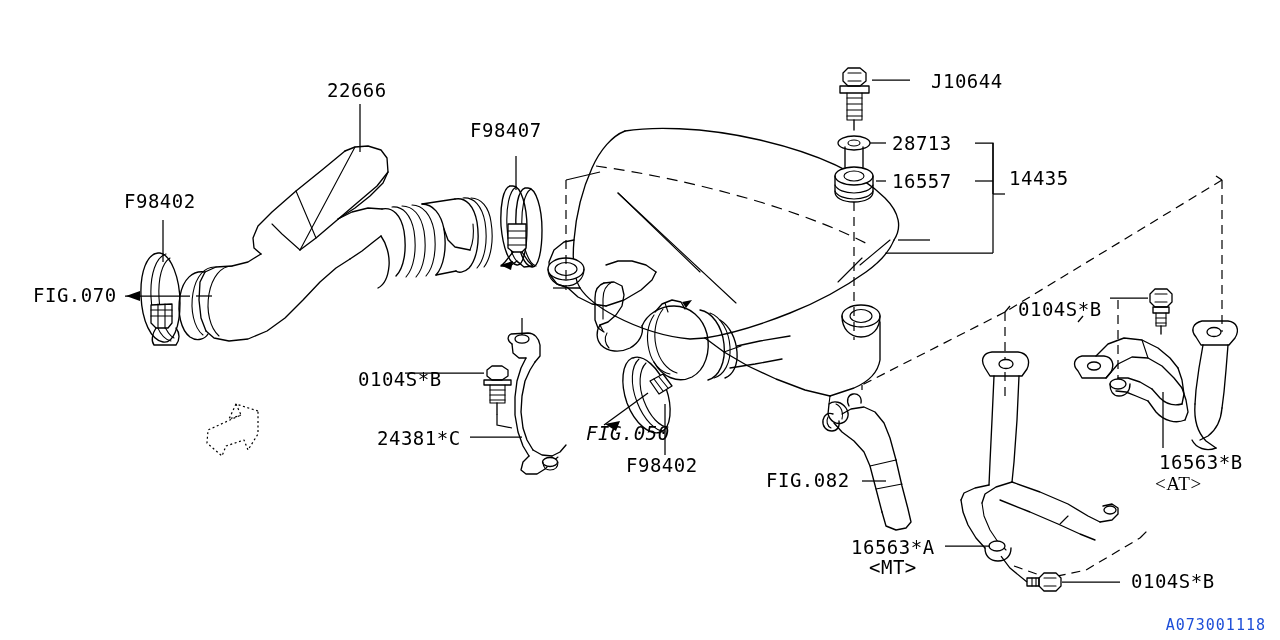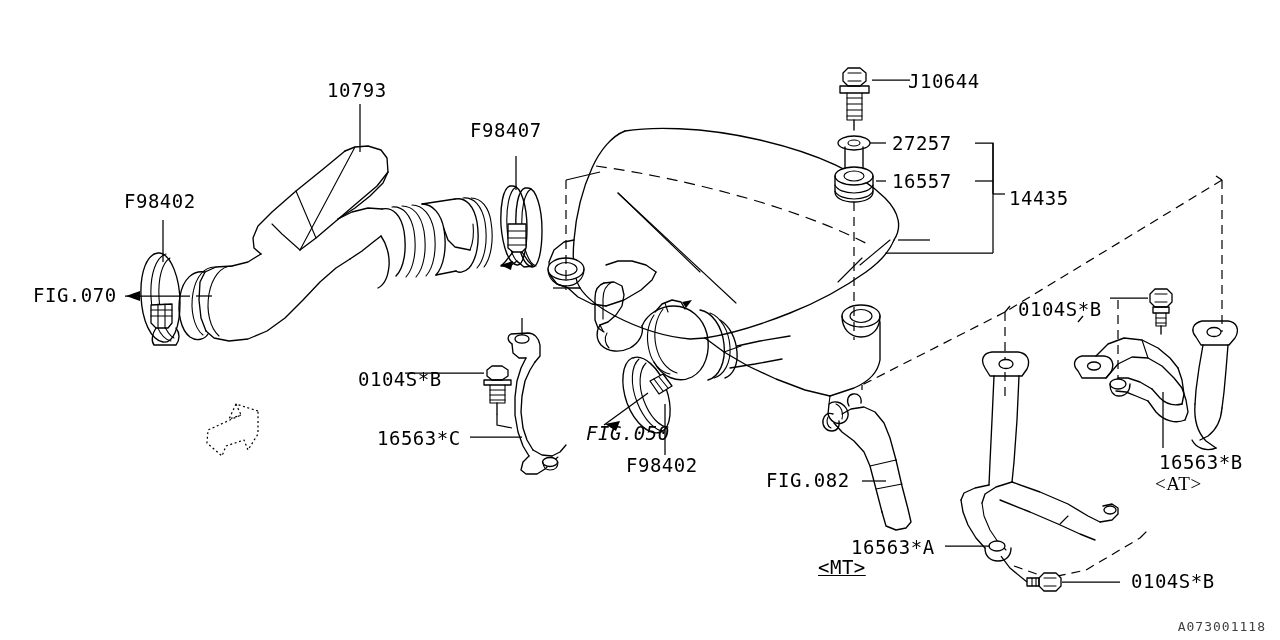--- a/index.html
+++ b/index.html
@@ -34,23 +34,23 @@
     letter-spacing: 0.5px;
     color: #000000;
     white-space: pre;
     line-height: 1.12;
   }
   .dwgno {
     position: absolute;
     right: 14px;
     bottom: 6px;
     font-family: "DejaVu Sans Mono", monospace;
-    font-size: 13px;
+    font-size: 15px;
     letter-spacing: 1px;
-    color: #404040;
+    color: #1d4ed8;
     white-space: pre;
   }
   svg { display: block; }
   .s  { fill: none; stroke: #000; stroke-width: 1.35; stroke-linejoin: round; stroke-linecap: round; }
   .st { fill: none; stroke: #000; stroke-width: 1.1;  stroke-linejoin: round; stroke-linecap: round; }
   .sf { fill: #fff; stroke: #000; stroke-width: 1.3;  stroke-linejoin: round; stroke-linecap: round; }
   .ld { fill: none; stroke: #000; stroke-width: 1.25; stroke-linecap: butt; }
   .dash { fill: none; stroke: #000; stroke-width: 1.2; stroke-dasharray: 9 6; stroke-linecap: butt; }
   .dashc{ fill: none; stroke: #000; stroke-width: 1.2; stroke-dasharray: 11 7; stroke-linecap: butt; }
   .blk { fill: #000; stroke: none; }
@@ -428,38 +428,38 @@
     </g>
 
     <g>
       <path d="M258 411 L236 404 L241 415 L208 430 L207 443 L222 456 L226 446
                L244 440 L248 450 L258 434 Z" fill="none" stroke="#000" stroke-width="1.2" stroke-dasharray="2 2.6" stroke-linejoin="round"></path>
       <path d="M236 404 L229 419 L241 415" fill="none" stroke="#000" stroke-width="1.2" stroke-dasharray="2 2.6"></path>
     </g>
 
   </svg>
 
-  <div class="lbl" style="left:327px; top:80px;">10793</div>
+  <div class="lbl" style="left:327px; top:80px;">22666</div>
   <div class="lbl" style="left:124px; top:191px;">F98402</div>
   <div class="lbl" style="left:33px;  top:285px;text-align:right;">FIG.070</div>
   <div class="lbl" style="left:470px; top:120px;">F98407</div>
 
-  <div class="lbl" style="left:908px; top:71px;">J10644</div>
-  <div class="lbl" style="left:892px; top:133px;">27257</div>
+  <div class="lbl" style="left:931px; top:71px;">J10644</div>
+  <div class="lbl" style="left:892px; top:133px;">28713</div>
   <div class="lbl" style="left:892px; top:171px;text-align:center;">16557</div>
-  <div class="lbl" style="left:1009px;top:188px;">14435</div>
+  <div class="lbl" style="left:1009px;top:168px;">14435</div>
 
   <div class="lbl" style="left:358px; top:369px;">0104S*B</div>
-  <div class="lbl" style="left:377px; top:428px;">16563*C</div>
+  <div class="lbl" style="left:377px; top:428px;">24381*C</div>
   <div class="lbl" style="left:586px; top:423px;font-style:italic;">FIG.050</div>
   <div class="lbl" style="left:626px; top:455px;">F98402</div>
 
   <div class="lbl" style="left:766px; top:470px;text-align:center;">FIG.082</div>
   <div class="lbl" style="left:851px; top:537px;">16563*A</div>
-  <div class="lbl" style="left:818px; top:557px;text-decoration:underline;">&lt;MT&gt;</div>
+  <div class="lbl" style="left:869px; top:557px;">&lt;MT&gt;</div>
 
   <div class="lbl" style="left:1018px;top:299px;">0104S*B</div>
   <div class="lbl" style="left:1127px;top:452px;margin-left:32px;">16563*B</div>
   <div class="lbl" style="left:1155px;top:473px;font-family:Liberation Serif, serif;">&lt;AT&gt;</div>
   <div class="lbl" style="left:1131px;top:571px;">0104S*B</div>
 
   <div class="dwgno">A073001118</div>
 
 </div>
 

